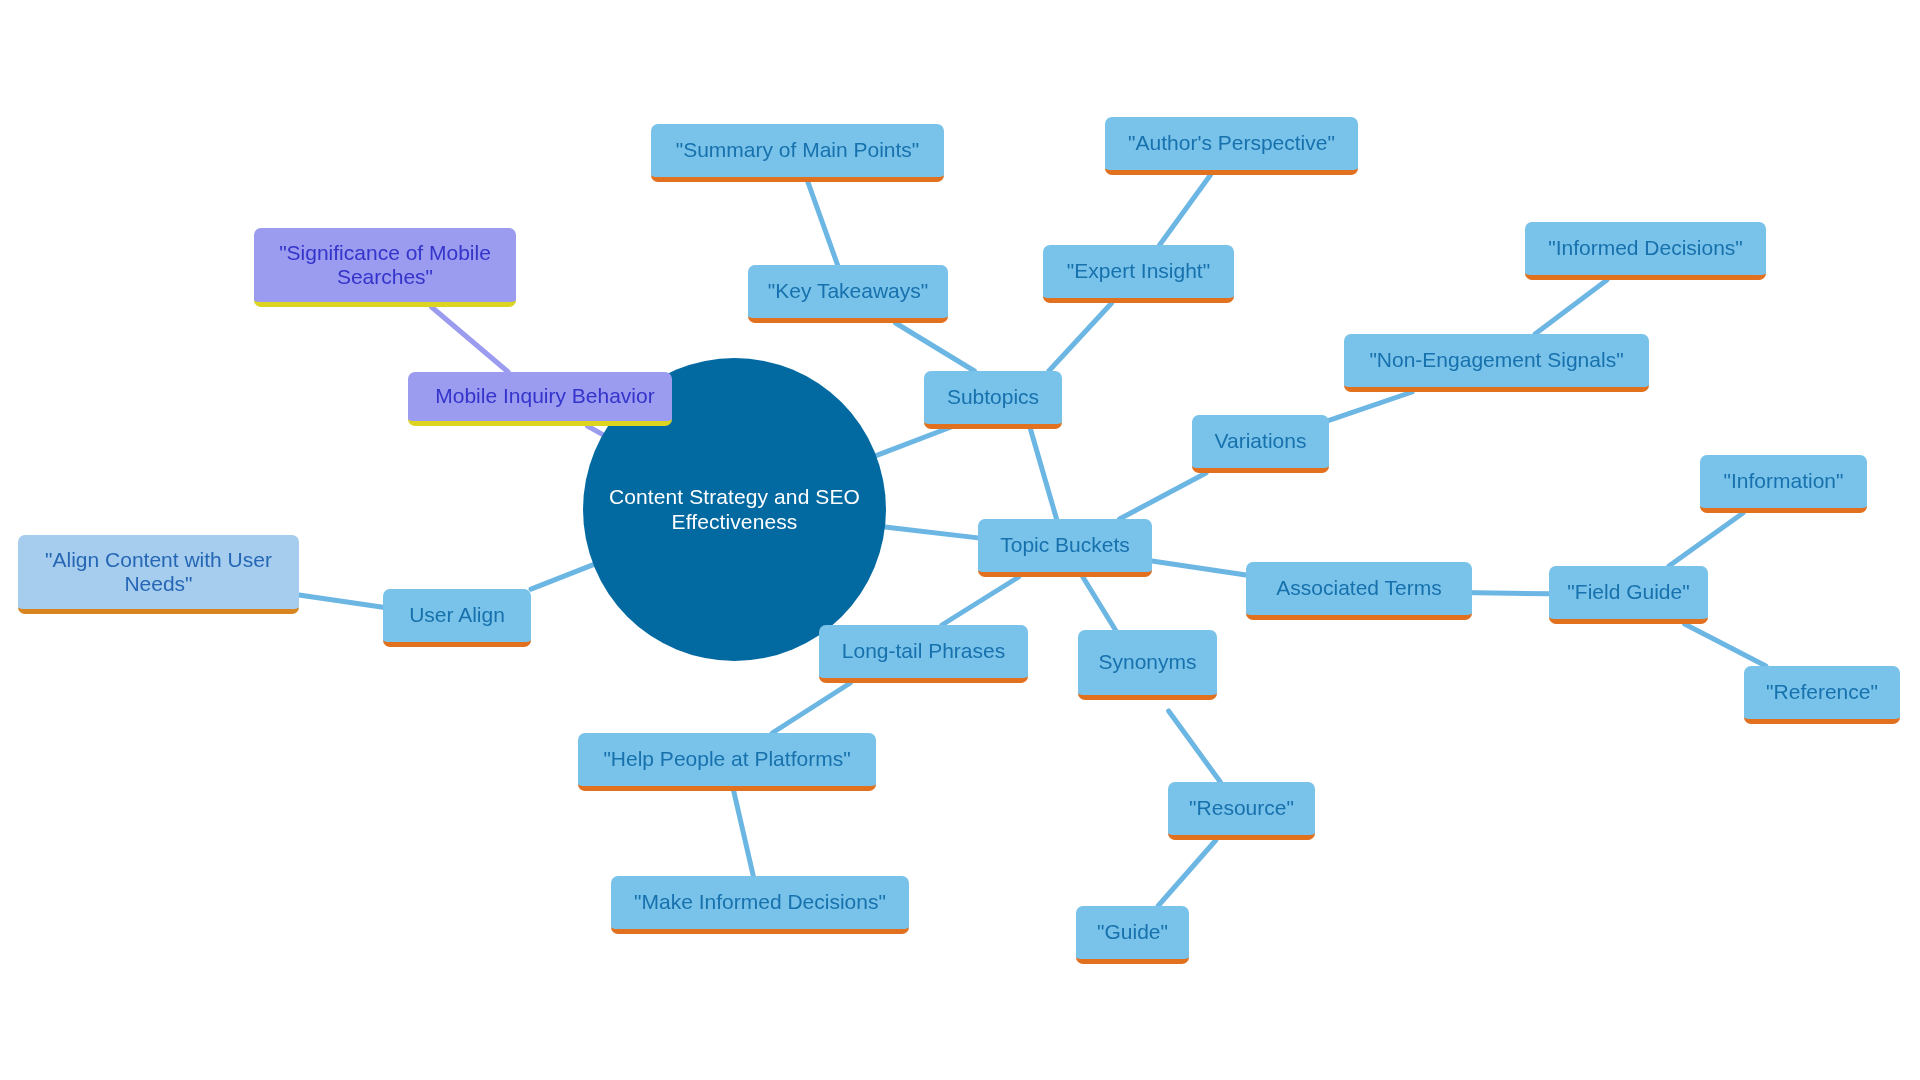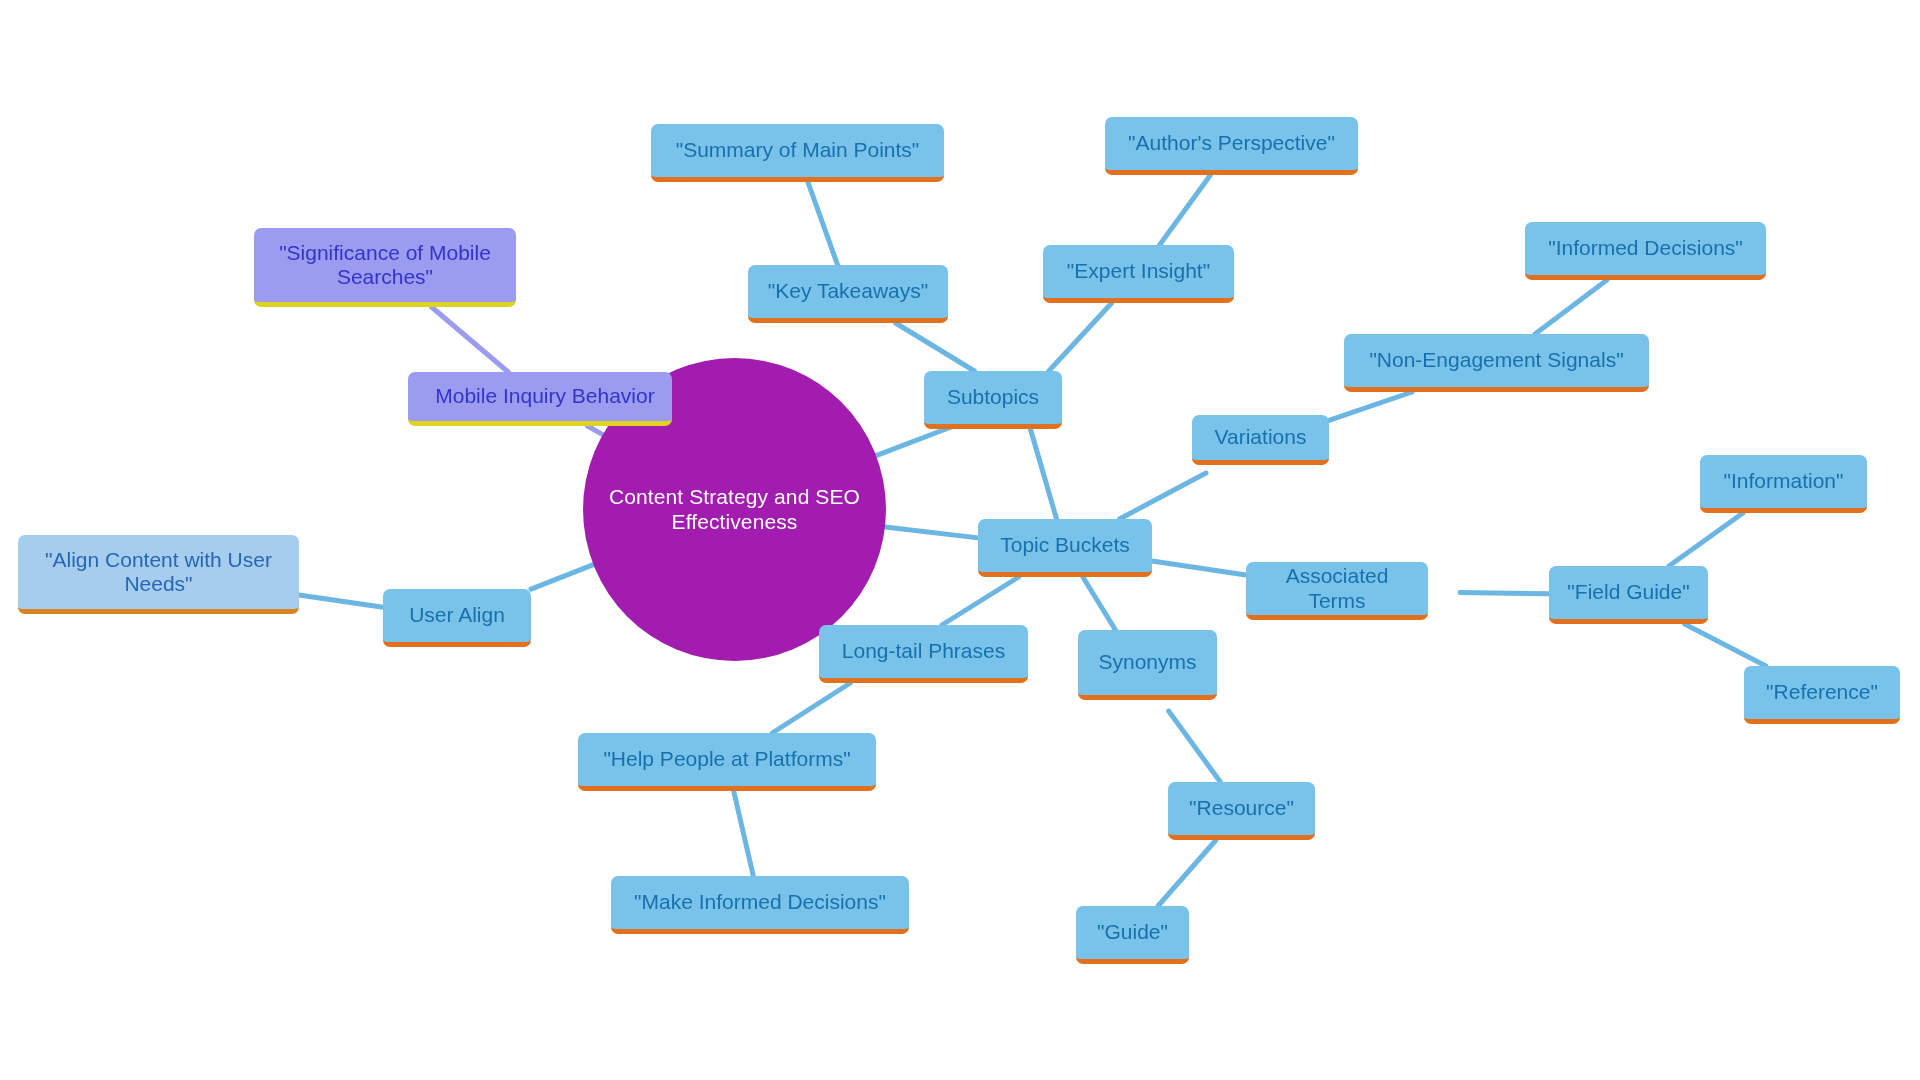--- a/index.html
+++ b/index.html
@@ -32,21 +32,21 @@
     align-items: center;
     justify-content: center;
     text-align: center;
     border-radius: 7px;
     line-height: 1.16;
     white-space: pre-line;
     padding: 4px 10px;
   }
   
   .node.root {
-    background: #a21caf;
+    background: #0369a1;
     color: #ffffff;
     border-radius: 50%;
     font-size: 21px;
     letter-spacing: 0.1px;
     padding: 10px 22px;
   }
   
   .node.blue {
     background: #79c3ea;
     color: #1771ad;
@@ -104,23 +104,23 @@
       <div class="node purple" style="left: 408px; top: 372px; width: 264px; height: 54px; padding-left: 20px;">Mobile Inquiry Behavior</div>
       <div class="node purple" style="left: 254px; top: 228px; width: 262px; height: 79px;">"Significance of Mobile
 Searches"</div>
       <div class="node blue" style="left: 651px; top: 124px; width: 293px; height: 58px;">"Summary of Main Points"</div>
       <div class="node blue" style="left: 748px; top: 265px; width: 200px; height: 58px;">"Key Takeaways"</div>
       <div class="node blue" style="left: 1105px; top: 117px; width: 253px; height: 58px;">"Author's Perspective"</div>
       <div class="node blue" style="left: 1043px; top: 245px; width: 191px; height: 58px;">"Expert Insight"</div>
       <div class="node blue" style="left: 924px; top: 371px; width: 138px; height: 58px;">Subtopics</div>
       <div class="node blue" style="left: 1525px; top: 222px; width: 241px; height: 58px;">"Informed Decisions"</div>
       <div class="node blue" style="left: 1344px; top: 334px; width: 305px; height: 58px;">"Non-Engagement Signals"</div>
-      <div class="node blue" style="left: 1192px; top: 415px; width: 137px; height: 50px;">Variations</div>
+      <div class="node blue" style="left: 1192px; top: 415px; width: 137px; height: 58px;">Variations</div>
       <div class="node blue" style="left: 978px; top: 519px; width: 174px; height: 58px;">Topic Buckets</div>
-      <div class="node blue" style="left: 1246px; top: 562px; width: 182px; height: 58px;">Associated Terms</div>
+      <div class="node blue" style="left: 1246px; top: 562px; width: 226px; height: 58px;">Associated Terms</div>
       <div class="node blue" style="left: 1549px; top: 566px; width: 159px; height: 58px;">"Field Guide"</div>
       <div class="node blue" style="left: 1700px; top: 455px; width: 167px; height: 58px;">"Information"</div>
       <div class="node blue" style="left: 1744px; top: 666px; width: 156px; height: 58px;">"Reference"</div>
       <div class="node blue-light" style="left: 18px; top: 535px; width: 281px; height: 79px;">"Align Content with User
 Needs"</div>
       <div class="node blue" style="left: 383px; top: 589px; width: 148px; height: 58px;">User Align</div>
       <div class="node blue" style="left: 791px; top: 625px; width: 209px; height: 58px; margin-left: 28px;">Long-tail Phrases</div>
       <div class="node blue" style="left: 578px; top: 733px; width: 298px; height: 58px;">"Help People at Platforms"</div>
       <div class="node blue" style="left: 611px; top: 876px; width: 298px; height: 58px;">"Make Informed Decisions"</div>
       <div class="node blue" style="left: 1078px; top: 630px; width: 139px; height: 70px;">Synonyms</div>

